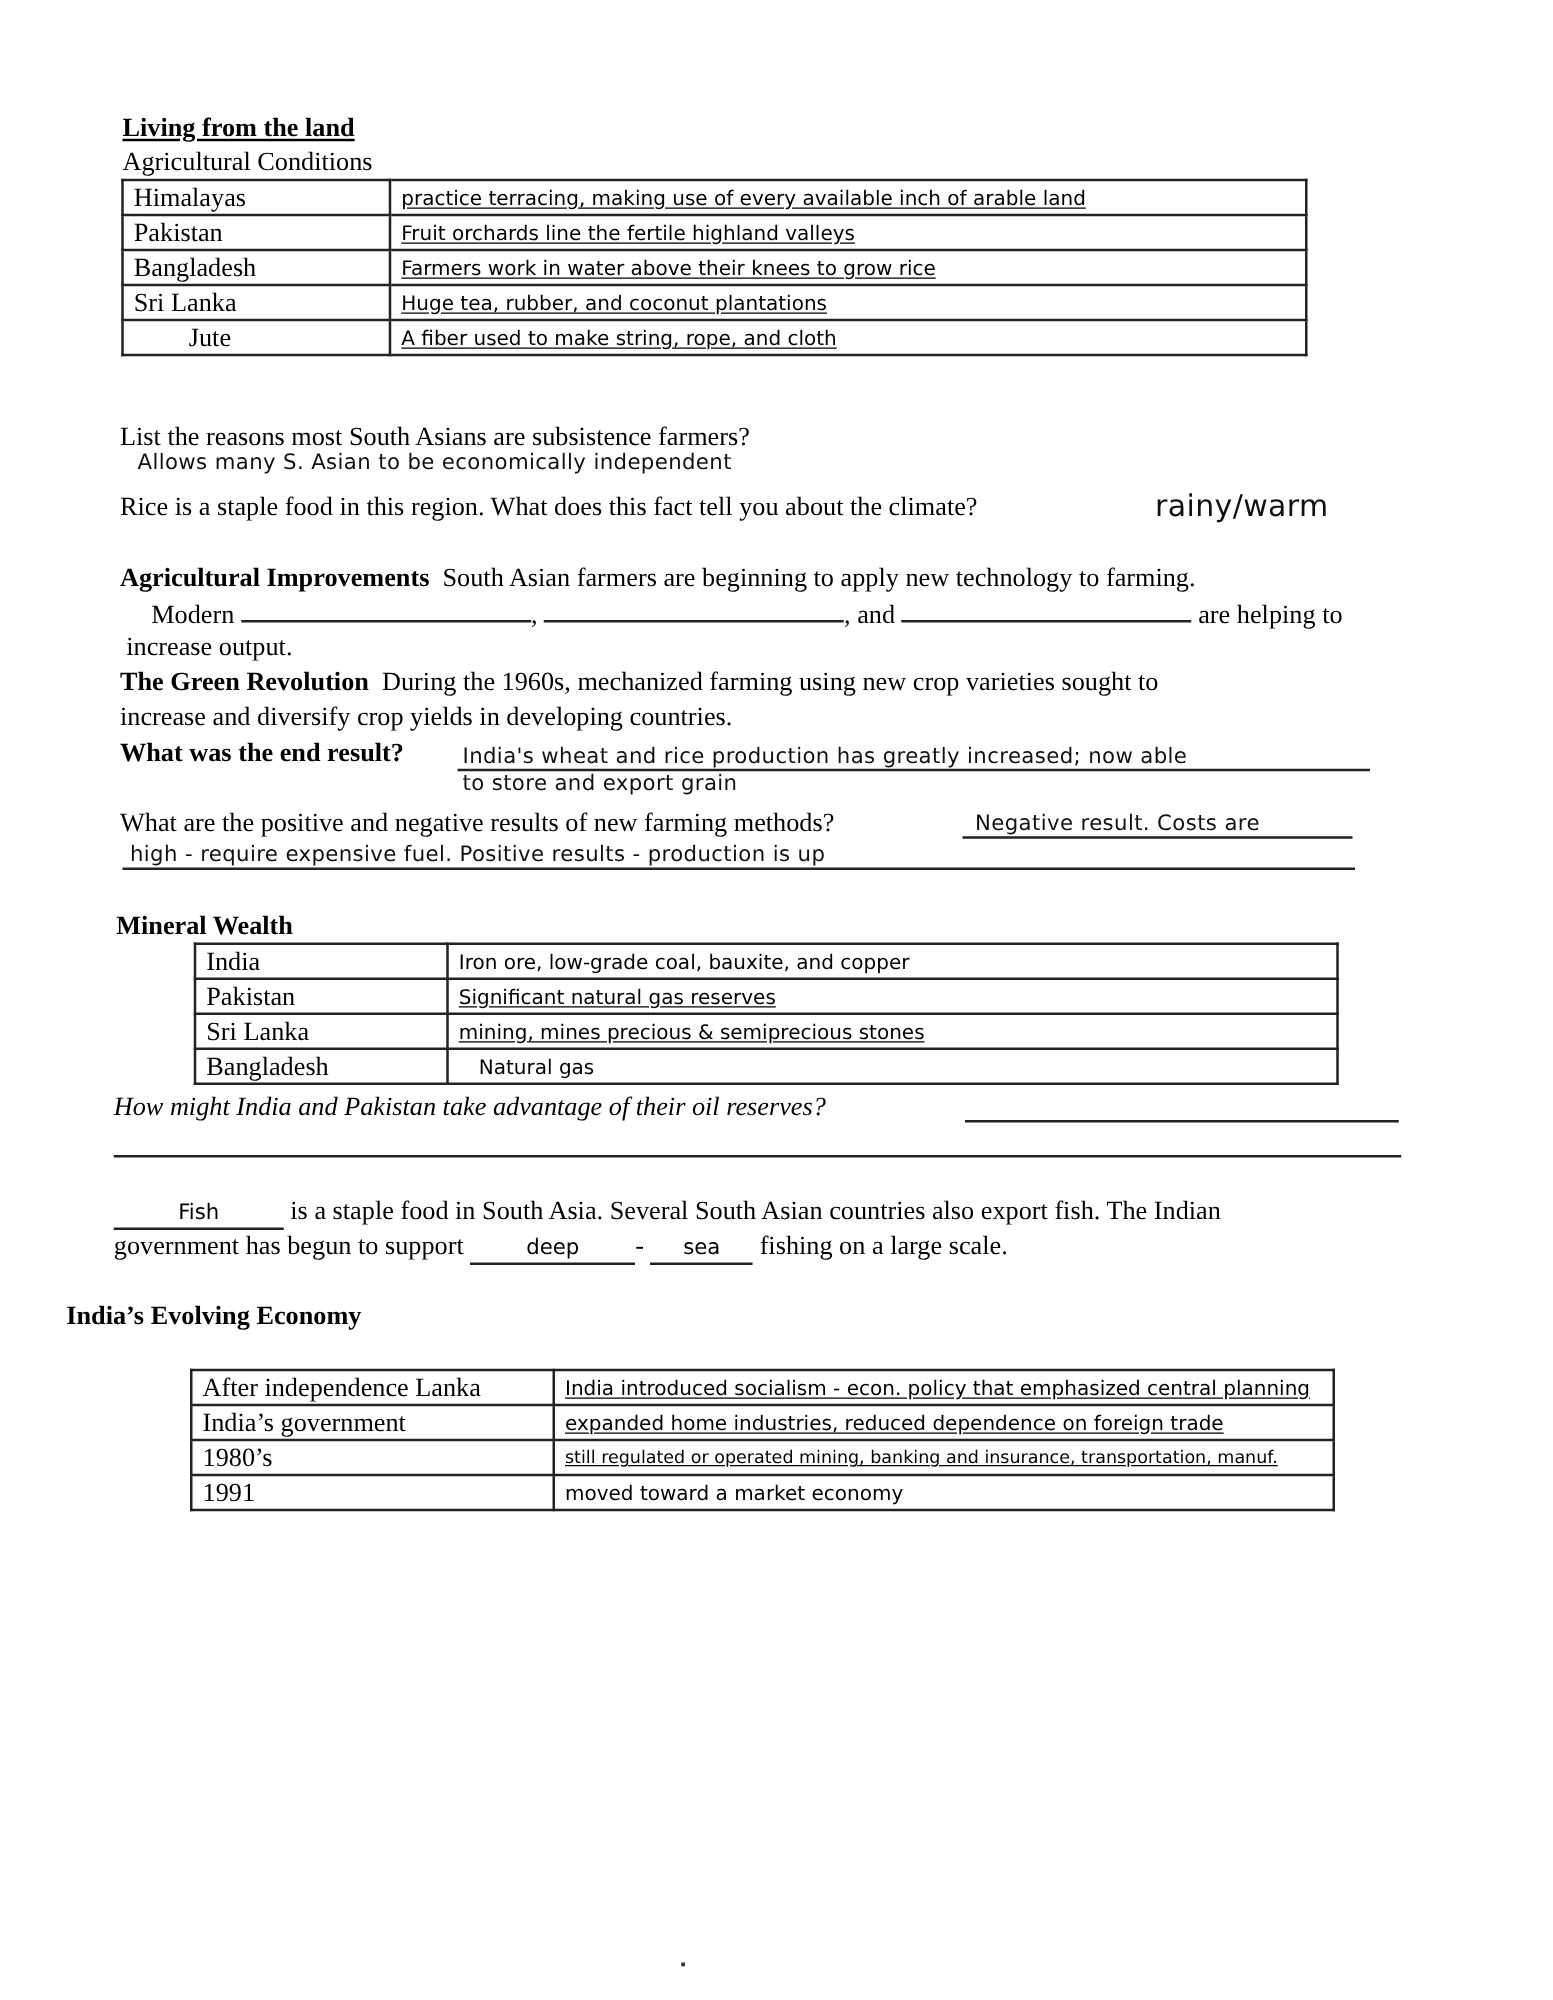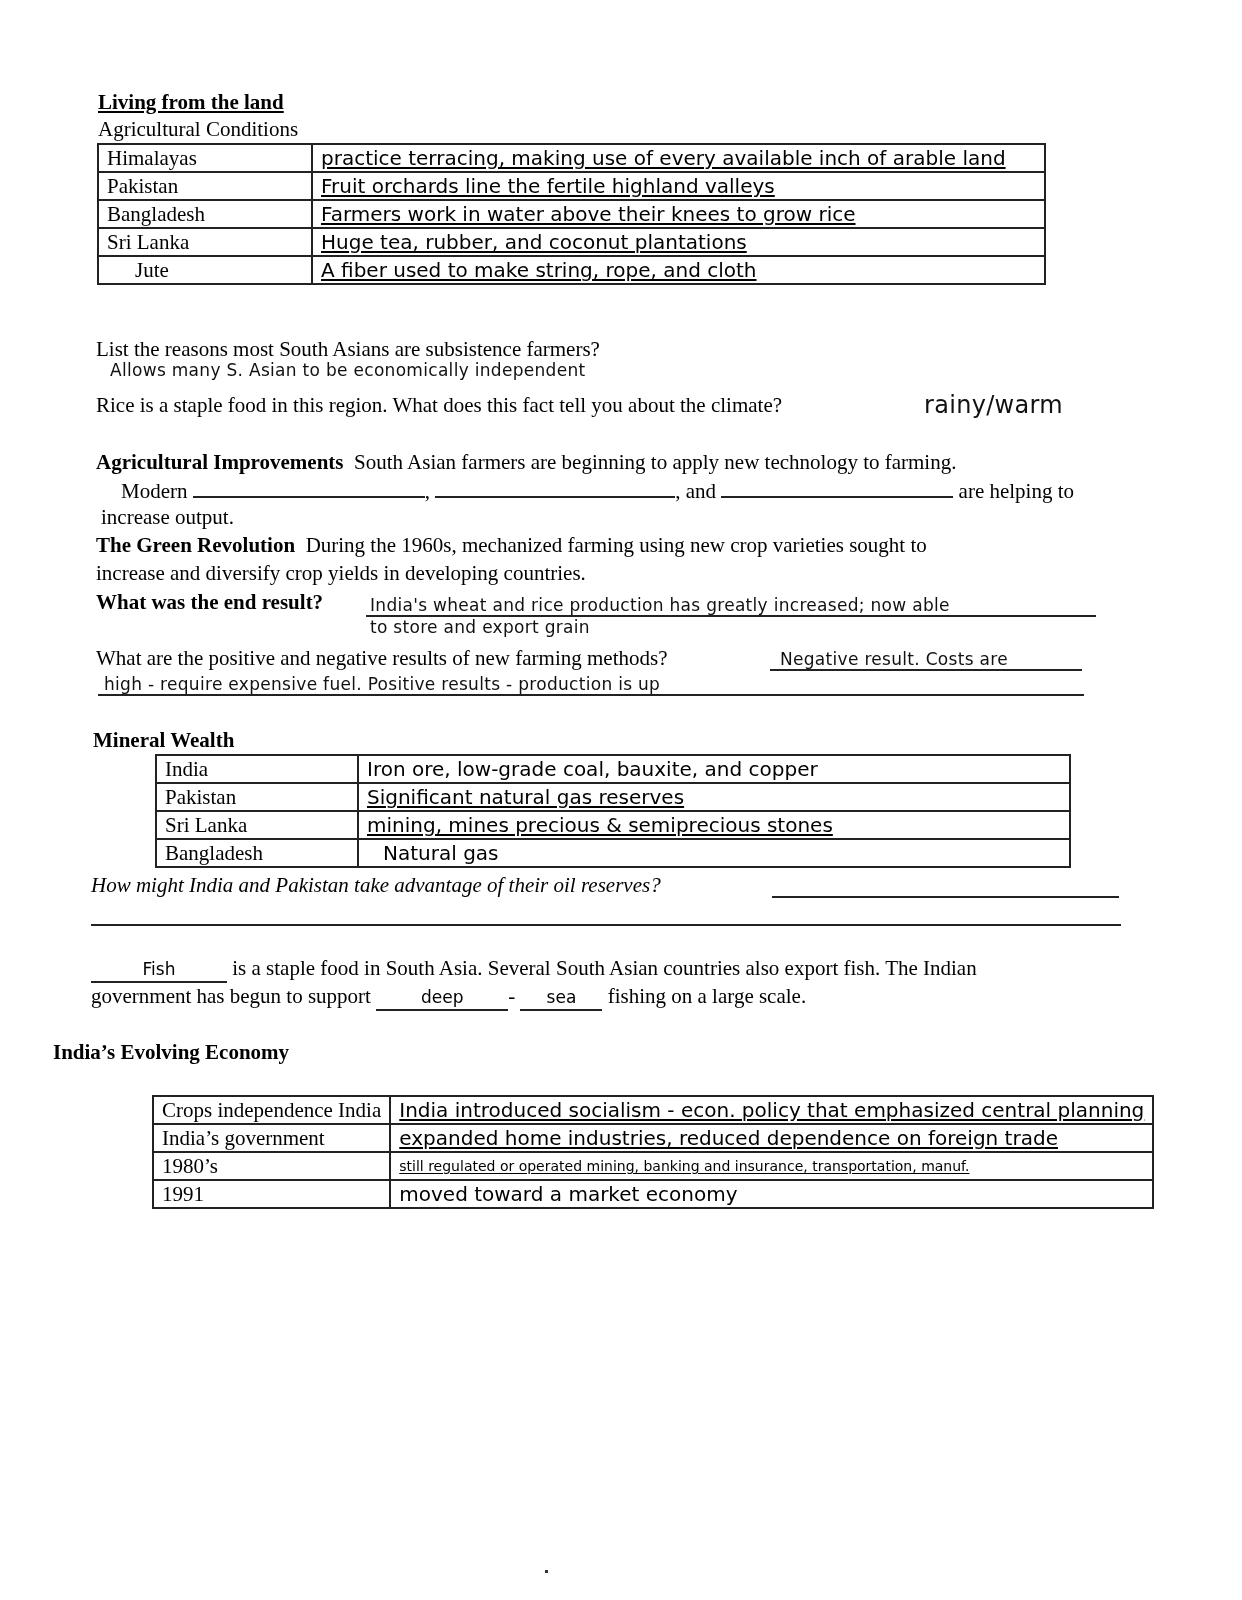--- a/index.html
+++ b/index.html
@@ -19,21 +19,21 @@
   .ul { text-decoration: underline; }
   .italic { font-style: italic; }
   table.grid { border-collapse: collapse; position: absolute; }
   table.grid td {
     border: 2px solid #222; padding: 0 8px; height: 26px;
     vertical-align: middle; white-space: nowrap;
   }
   table.grid td.lbl { font-size: 21px; }
   table.grid td.ans {
     font-family: "DejaVu Sans", "Liberation Sans", sans-serif;
-    font-size: 20px; text-decoration: underline; text-underline-offset: 2px;
+    font-size: 16px; text-decoration: underline; text-underline-offset: 2px;
   }
   .blank { display: inline-block; border-bottom: 2px solid #222; height: 18px; vertical-align: baseline; }
   .line { position: absolute; height: 0; border-top: 2px solid #222; }
   .fill { display: inline-block; border-bottom: 2px solid #222; text-align: center;
           font-family: "DejaVu Sans", "Liberation Sans", sans-serif; font-size: 17px; }
 </style>
 </head>
 <body>
 
 <div class="abs print bold ul" style="left:98px;top:90px;">Living from the land</div>
@@ -51,21 +51,21 @@
   </tr>
   <tr>
     <td class="lbl">Bangladesh</td>
     <td class="ans">Farmers work in water above their knees to grow rice</td>
   </tr>
   <tr>
     <td class="lbl">Sri Lanka</td>
     <td class="ans">Huge tea, rubber, and coconut plantations</td>
   </tr>
   <tr>
-    <td class="lbl" style="padding-left:36px;">Jute</td>
+    <td class="lbl" style="padding-left:52px;">Jute</td>
     <td class="ans">A fiber used to make string, rope, and cloth</td>
   </tr>
 </tbody>
   </table>
 
 <div class="abs print" style="left:96px;top:337px;">List the reasons most South Asians are subsistence farmers?</div>
 <div class="abs hand" style="left:110px;top:360px;">Allows many S. Asian to be economically independent</div>
 
 <div class="abs print" style="left:96px;top:393px;">Rice is a staple food in this region. What does this fact tell you about the climate?</div>
 <div class="abs hand" style="left:924px;top:395px;font-size:24px;">rainy/warm</div>
@@ -131,21 +131,21 @@
   <span>government has begun to support</span>
   <span class="fill" style="width:132px;">deep</span><span>-</span>
   <span class="fill" style="width:82px;">sea</span>
   <span>fishing on a large scale.</span>
 </div>
 
 <div class="abs print bold" style="left:53px;top:1040px;">India’s Evolving Economy</div>
 <table class="grid" style="left:152px;top:1095px;width:916px;">
   <tbody>
       <tr>
-    <td class="lbl" style="width:272px;height:25px;">Crops independence India</td>
+    <td class="lbl" style="width:272px;height:25px;">After independence Lanka</td>
     <td class="ans" style="overflow:visible;">India introduced socialism - econ. policy that emphasized central planning</td>
   </tr>
   <tr>
     <td class="lbl" style="height:25px;">India’s government</td>
     <td class="ans">expanded home industries, reduced dependence on foreign trade</td>
   </tr>
   <tr>
     <td class="lbl" style="height:25px;">1980’s</td>
     <td class="ans" style="font-size:14px;">still regulated or operated mining, banking and insurance, transportation, manuf.</td>
   </tr>

